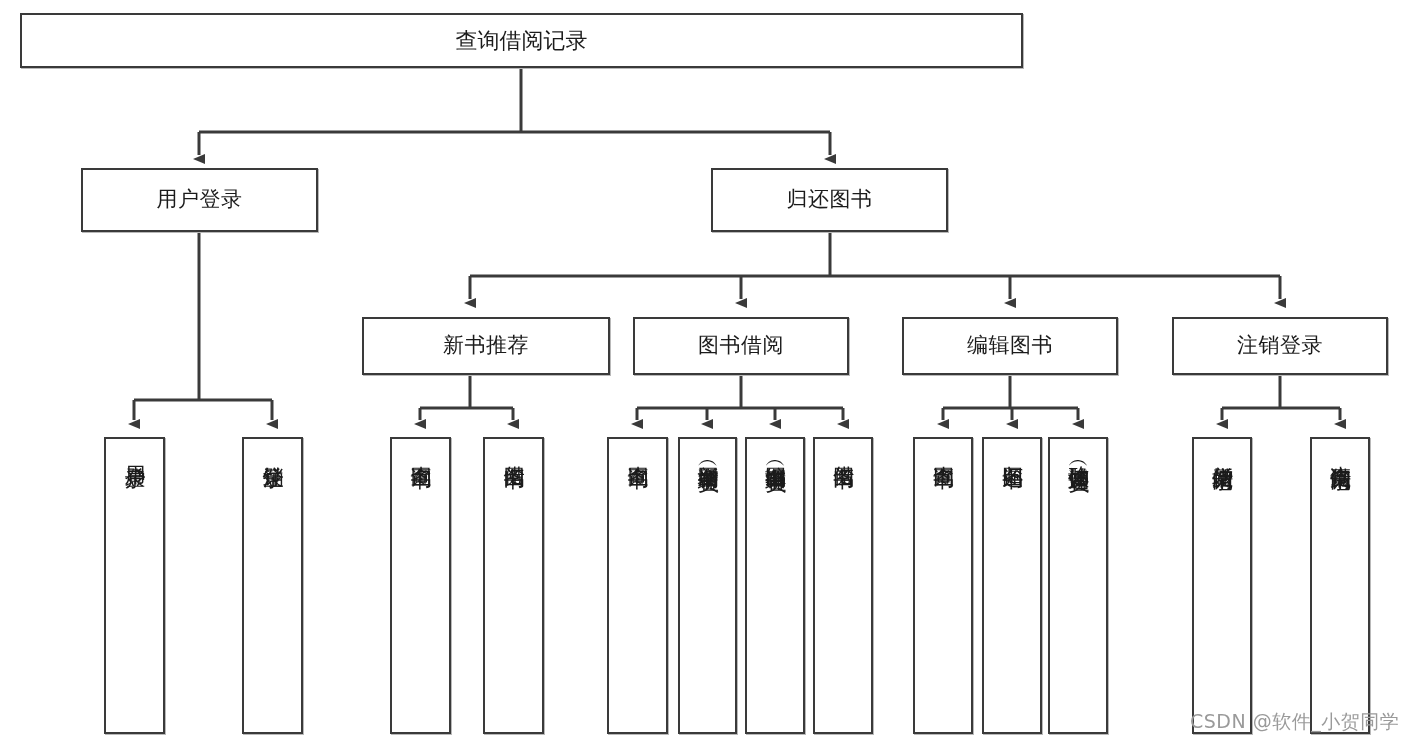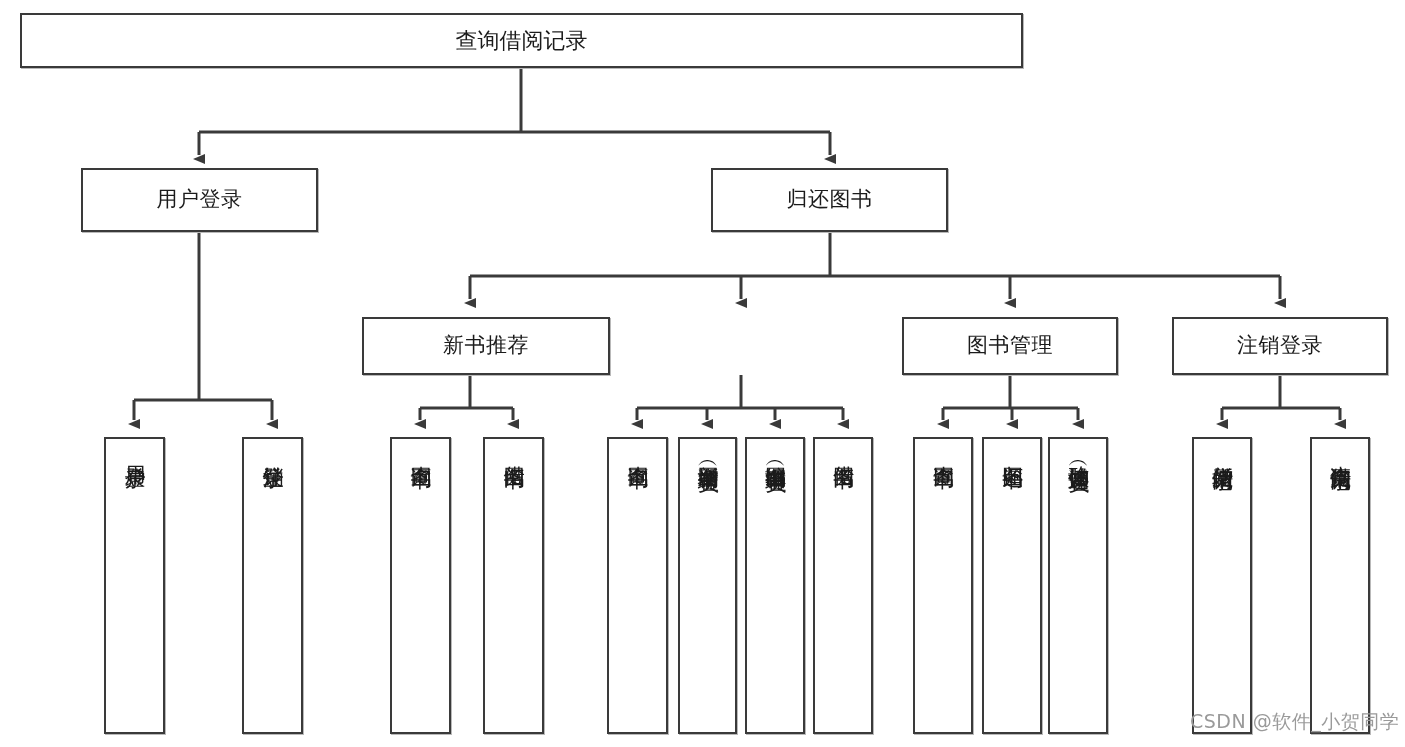--- a/index.html
+++ b/index.html
@@ -127,22 +127,25 @@
   <div class="node h" style="left:81px; top:168px; width:237px; height:64px;">
     <span>用户登录</span>
   </div>
   <div class="node h" style="left:711px; top:168px; width:237px; height:64px;">
     <span>归还图书</span>
   </div>
 
   <div class="node h" style="left:362px; top:317px; width:248px; height:58px;">
     <span>新书推荐</span>
   </div>
+  <div class="node h" style="left:633px; top:317px; width:216px; height:58px;">
+    <span>图书借阅</span>
+  </div>
   <div class="node h" style="left:902px; top:317px; width:216px; height:58px;">
-    <span>图书管理</span>
+    <span>编辑图书</span>
   </div>
   <div class="node h" style="left:1172px; top:317px; width:216px; height:58px;">
     <span>注销登录</span>
   </div>
 
   <div class="node leaf" style="left:104px; top:437px; width:61px; height:297px;">
     <span class="vtext">用户登录</span>
   </div>
   <div class="node leaf" style="left:242px; top:437px; width:61px; height:297px;">
     <span class="vtext">注销登录</span>

